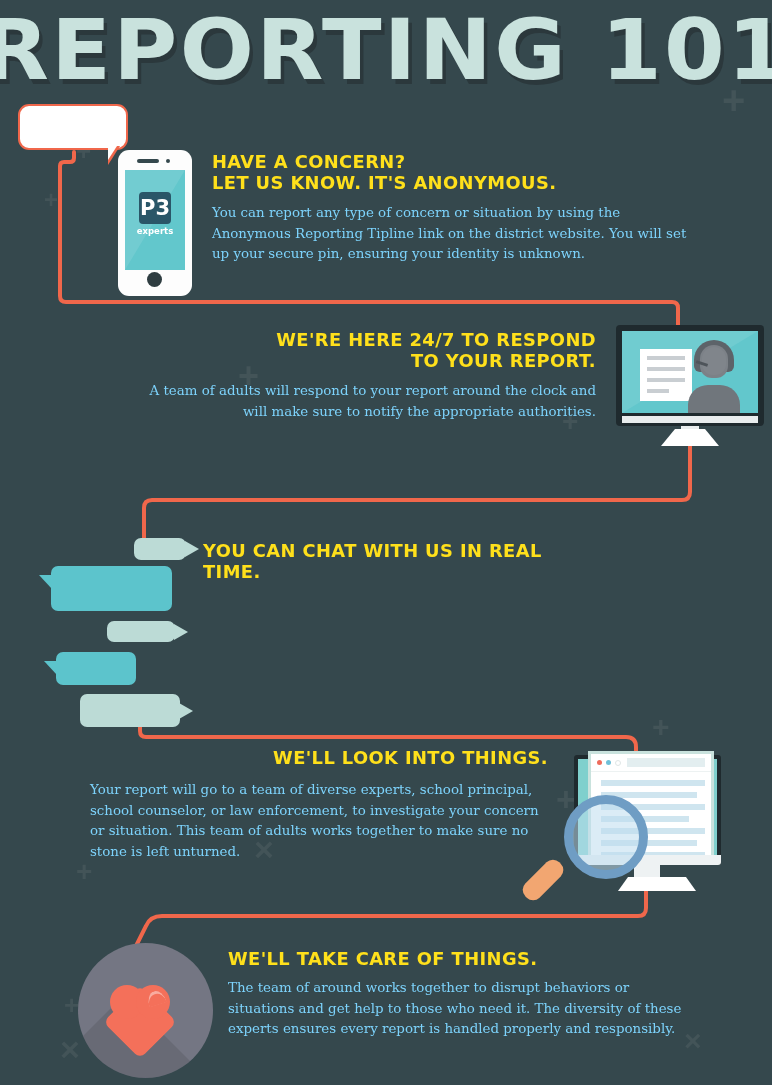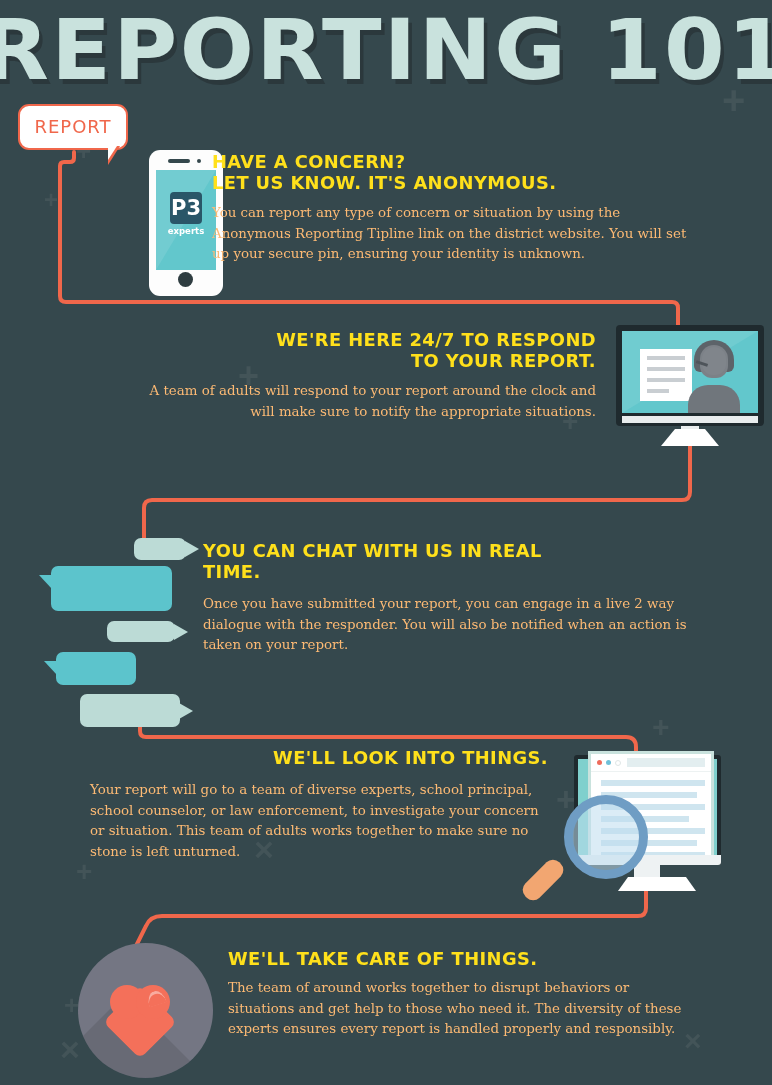--- a/index.html
+++ b/index.html
@@ -105,33 +105,32 @@
     color: #ffe01b;
     transform: scaleX(1.02);
     transform-origin: 0 0;
   }
   .sec-head.right { transform-origin: 100% 0; }
   .sec-body {
     position: absolute;
     font-family: "DejaVu Serif", serif;
     font-size: 13.4px;
     line-height: 20.5px;
-    color: #fdba74;
+    color: #7dd3fc;
   }
 
   
   #phone {
     position: absolute;
     left: 118px;
     top: 150px;
     width: 74px;
     height: 146px;
     background: #fdfdfd;
     border-radius: 11px;
-    margin-left: 31px;
   }
   #phone .speaker {
     position: absolute;
     left: 19px; top: 9px;
     width: 22px; height: 3.5px;
     border-radius: 2px;
     background: #35484d;
   }
   #phone .cam {
     position: absolute;
@@ -484,21 +483,20 @@
 
       <path d="M690,424 L690,492 Q690,500 682,500 L152,500 Q144,500 144,508 L144,540"></path>
 
       <path d="M140,722 L140,731 Q140,737 146,737 L626,737 Q636,737 636,747 L636,760"></path>
 
       <path d="M646,890 L646,908 Q646,916 638,916 L162,916 Q150,916 146,926 L136,946"></path>
     </g>
   </svg>
 
   <div id="report-bubble">
-    <span class="label">REPORT</span>
     <span class="tail"></span>
     <span class="tail-in"></span>
   </div>
 
   <div id="phone">
     <span class="speaker"></span>
     <span class="cam"></span>
     <div class="screen">
       <span class="shine"></span>
       <div class="appicon">
@@ -533,21 +531,21 @@
     </div>
     <span class="base-bar"></span>
     <span class="stand-neck"></span>
     <span class="stand-foot"></span>
   </div>
 
   <div class="sec-head right" style="left:174px; top:330px; width:422px; text-align:right;">
     <div>WE'RE HERE 24/7 TO RESPOND</div>
     <div>TO YOUR REPORT.</div>
   </div>
-  <div class="sec-body" style="left:134px; top:381px; width:462px; text-align:right;">A team of adults will respond to your report around the clock and will make sure to notify the appropriate situations.</div>
+  <div class="sec-body" style="left:134px; top:381px; width:462px; text-align:right;">A team of adults will respond to your report around the clock and will make sure to notify the appropriate authorities.</div>
 
   <div class="chat" style="left:134px; top:538px; width:52px;  height:22px; background:#bcdbd6; color:#bcdbd6;">
       <span class="tail-r"></span>
     </div>
   <div class="chat" style="left:51px;  top:566px; width:121px; height:45px; background:#5cc4cc; color:#5cc4cc;">
       <span class="tail-l"></span>
     </div>
   <div class="chat" style="left:107px; top:621px; width:68px;  height:21px; background:#bcdbd6; color:#bcdbd6;">
       <span class="tail-r"></span>
     </div>
@@ -555,21 +553,20 @@
       <span class="tail-l"></span>
     </div>
   <div class="chat" style="left:80px;  top:694px; width:100px; height:33px; background:#bcdbd6; color:#bcdbd6;">
       <span class="tail-r"></span>
     </div>
 
   <div class="sec-head" style="left:203px; top:541px; width:420px;">
     <div>YOU CAN CHAT WITH US IN REAL</div>
     <div>TIME.</div>
   </div>
-  <div class="sec-body" style="left:203px; top:594px; width:494px;">Once you have submitted your report, you can engage in a live 2 way dialogue with the responder. You will also be notified when an action is taken on your report.</div>
 
   <div id="monitor2">
     <span class="bez"></span>
     <span class="teal"></span>
     <div class="win">
       <div class="winbar">
         <span class="dot d1"></span>
         <span class="dot d2"></span>
         <span class="dot d3"></span>
         <span class="urlbar"></span>

